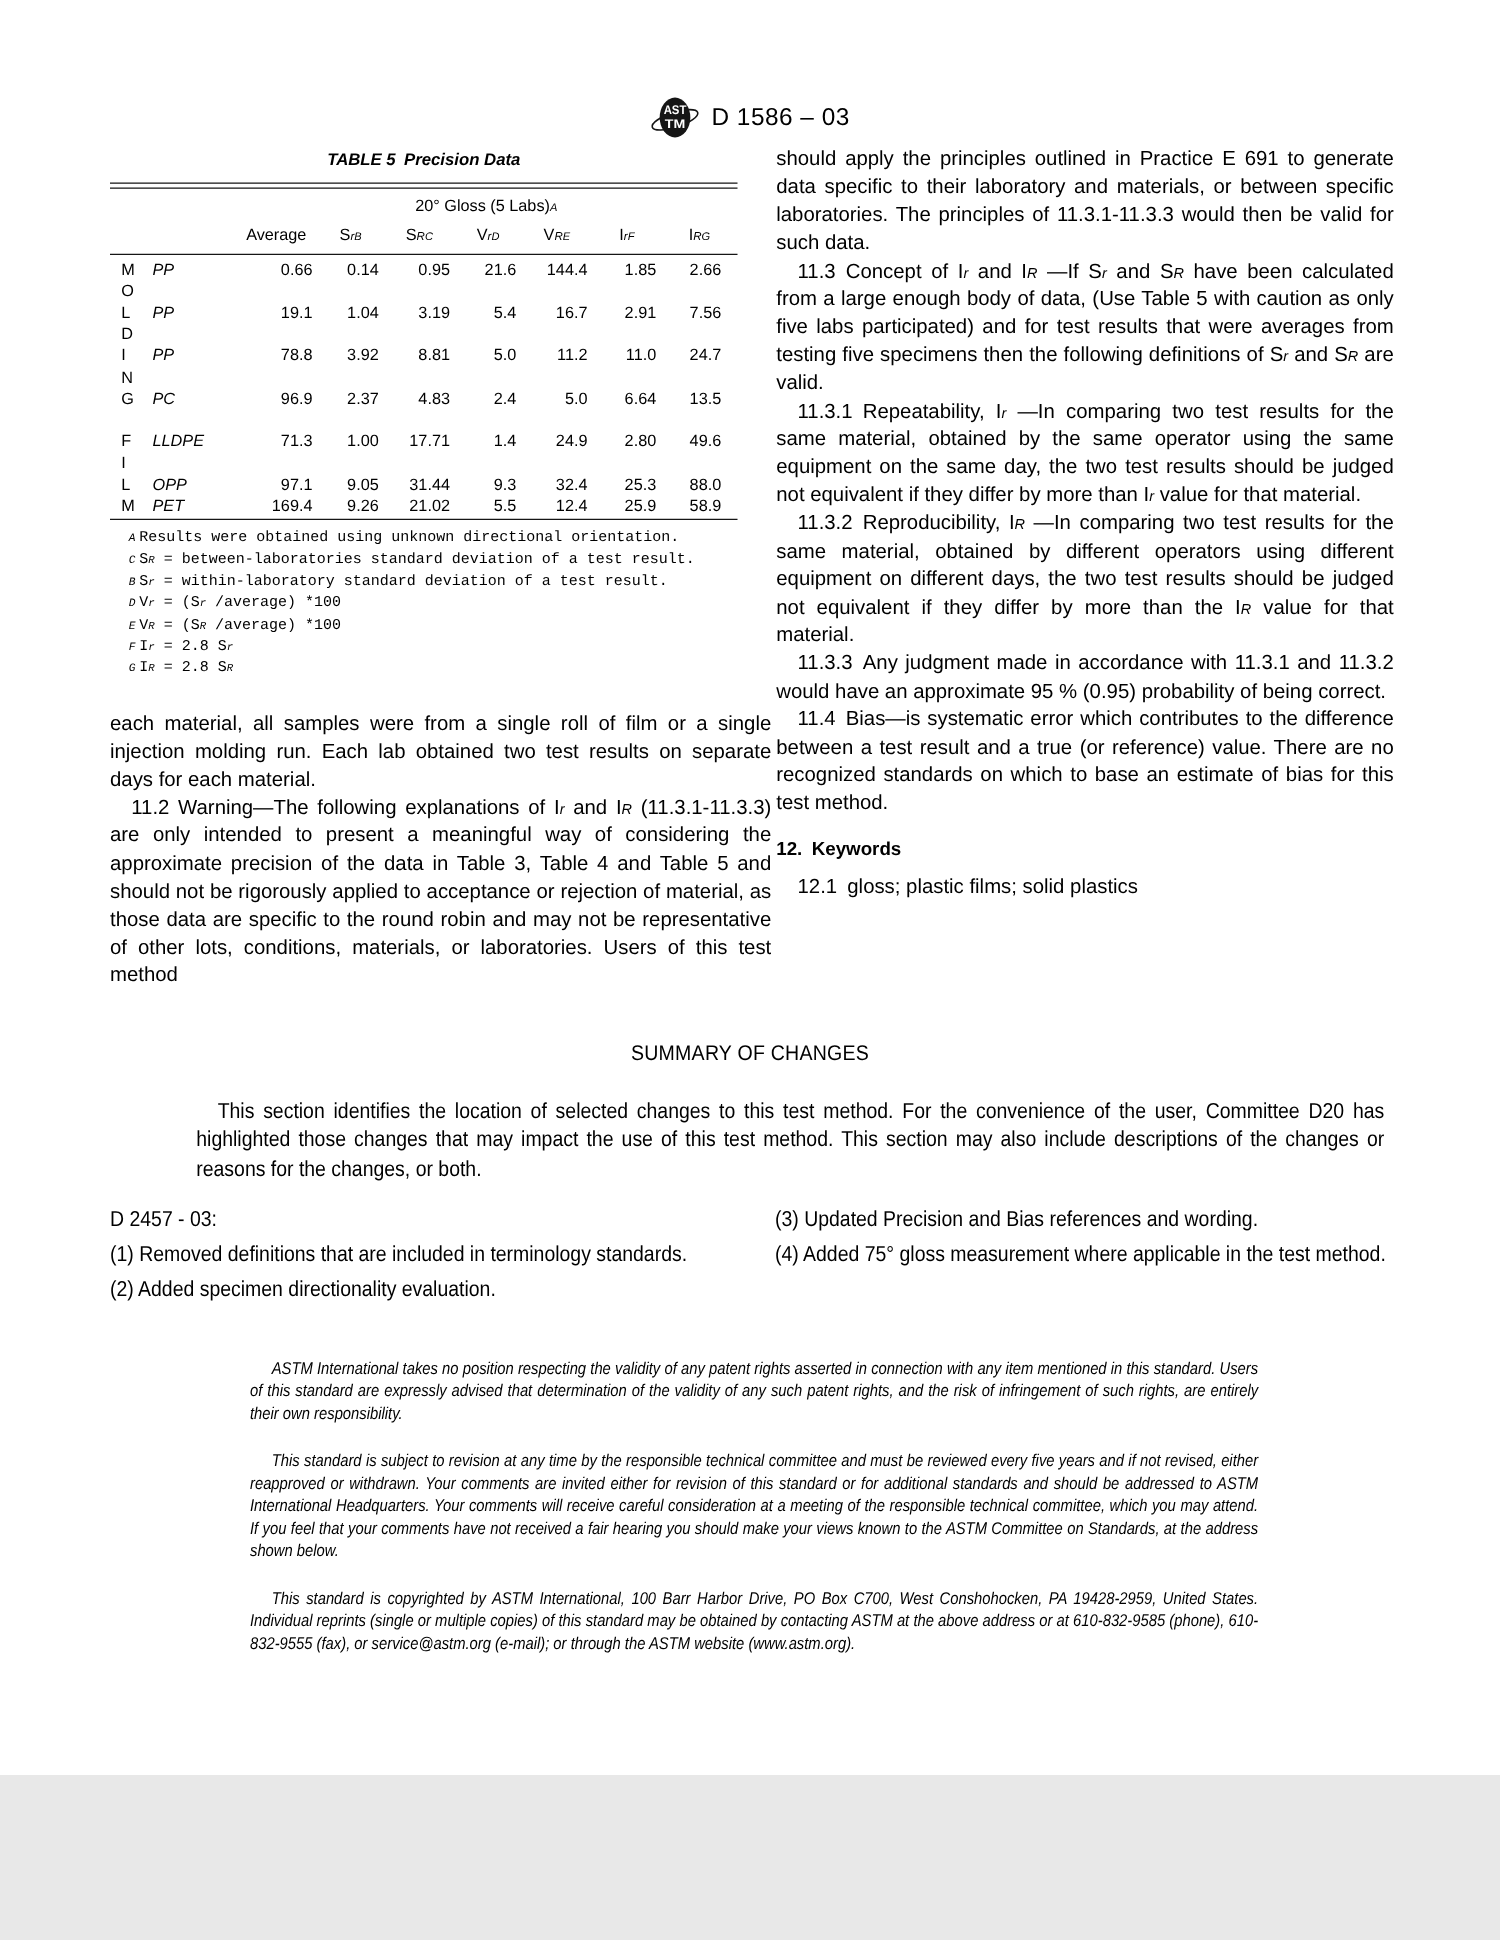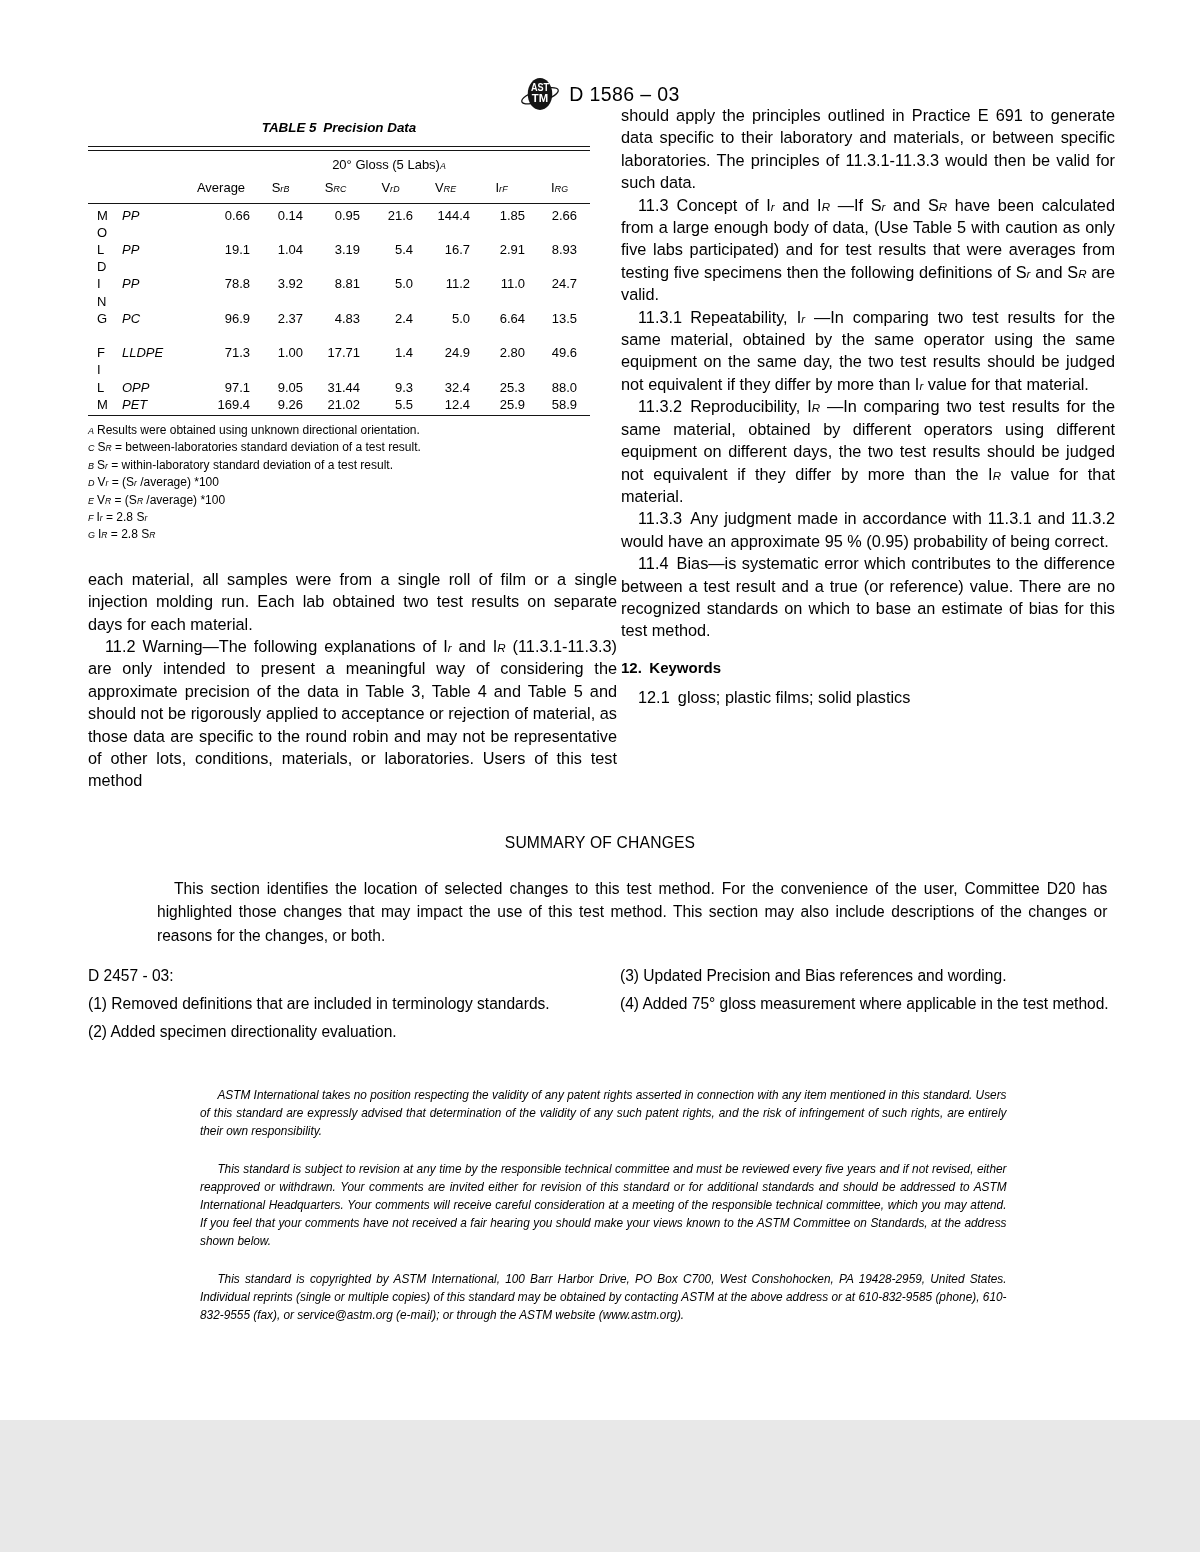--- a/index.html
+++ b/index.html
@@ -12,21 +12,21 @@
   sup{font-size:68%;vertical-align:36%;font-style:italic;line-height:0;}
 
   
   .doc-header{position:absolute;top:72px;left:0;width:100%;display:flex;justify-content:center;align-items:center;gap:9px;}
   .doc-header .doc-code{font-size:19.5px;letter-spacing:0.4px;}
   .astm-logo{display:inline-flex;}
 
   
   .col{position:absolute;font-size:16.3px;line-height:22.4px;}
   .col-left{left:88px;top:117px;width:529px;}
-  .col-right{left:621px;top:104px;width:494px;}
+  .col-right{left:621px;top:116px;width:494px;}
   .para{margin:0;text-align:justify;}
   .para.ind{text-indent:17px;}
   .para.gap-top{margin-top:24px;}
   .kw-heading{margin:15px 0 7px 0;font-size:15px;font-weight:bold;}
 
   
   .tbl{width:502px;font-size:13px;}
   .tbl-title{text-align:center;font-weight:bold;font-size:13.4px;margin:0 0 7px 0;font-style:italic;}
   .rule-dbl{height:2.5px;border-top:1.2px solid #151515;border-bottom:0.9px solid #151515;}
   .span-hd{margin-left:100px;width:402px;text-align:center;padding:3px 0 1px 0;}
@@ -34,21 +34,21 @@
   .hd-row{padding:0 0 3px 0;border-bottom:1px solid #151515;align-items:end;}
   .hd-row .c{text-align:center;}
   .tbl-body{padding-top:3px;}
   .trow{line-height:17.2px;height:17.2px;align-items:baseline;}
   .c{display:block;}
   .c.letter{padding-left:9px;}
   .c.mat{padding-left:4px;font-style:italic;}
   .c.num{text-align:right;padding-right:4px;}
   .c.num.last{padding-right:13px;}
   .rule-bottom{border-top:1.4px solid #151515;margin-top:2px;}
-  .footnotes{margin:6px 0 0 0;font-size:12px;line-height:17.4px;}
+  .footnotes{margin:6px 0 0 15px;font-size:12px;line-height:17.4px;font-family:Liberation Mono, monospace;}
   .fnote sup{font-size:9px;margin-right:3px;}
 
   
   .sum-title{position:absolute;top:833px;left:0;width:1200px;text-align:center;font-size:17px;letter-spacing:0.2px;transform:scaleX(0.92);}
   .sum-intro{position:absolute;top:877px;left:157px;width:1056px;transform:scaleX(0.9);transform-origin:0 0;
              font-size:17.3px;line-height:23.4px;text-align:justify;text-indent:19px;margin:0;}
   .chg{font-size:17.3px;line-height:24px;transform:scaleX(0.9);transform-origin:0 0;}
   .chg-left{position:absolute;top:963px;left:88px;width:583px;}
   .chg-right{position:absolute;top:963px;left:620px;width:549px;}
   .chg .label{margin:0 0 4px 0;}
@@ -123,21 +123,21 @@
 
           <div class="tbl-grid trow">
             <span class="c letter">L</span>
             <span class="c mat">PP</span>
             <span class="c num">19.1</span>
             <span class="c num">1.04</span>
             <span class="c num">3.19</span>
             <span class="c num">5.4</span>
             <span class="c num">16.7</span>
             <span class="c num">2.91</span>
-            <span class="c num last">8.93</span>
+            <span class="c num last">7.56</span>
           </div>
 
           <div class="tbl-grid trow">
             <span class="c letter">D</span>
             <span class="c mat"></span>
             <span class="c num"></span>
             <span class="c num"></span>
             <span class="c num"></span>
             <span class="c num"></span>
             <span class="c num"></span>

